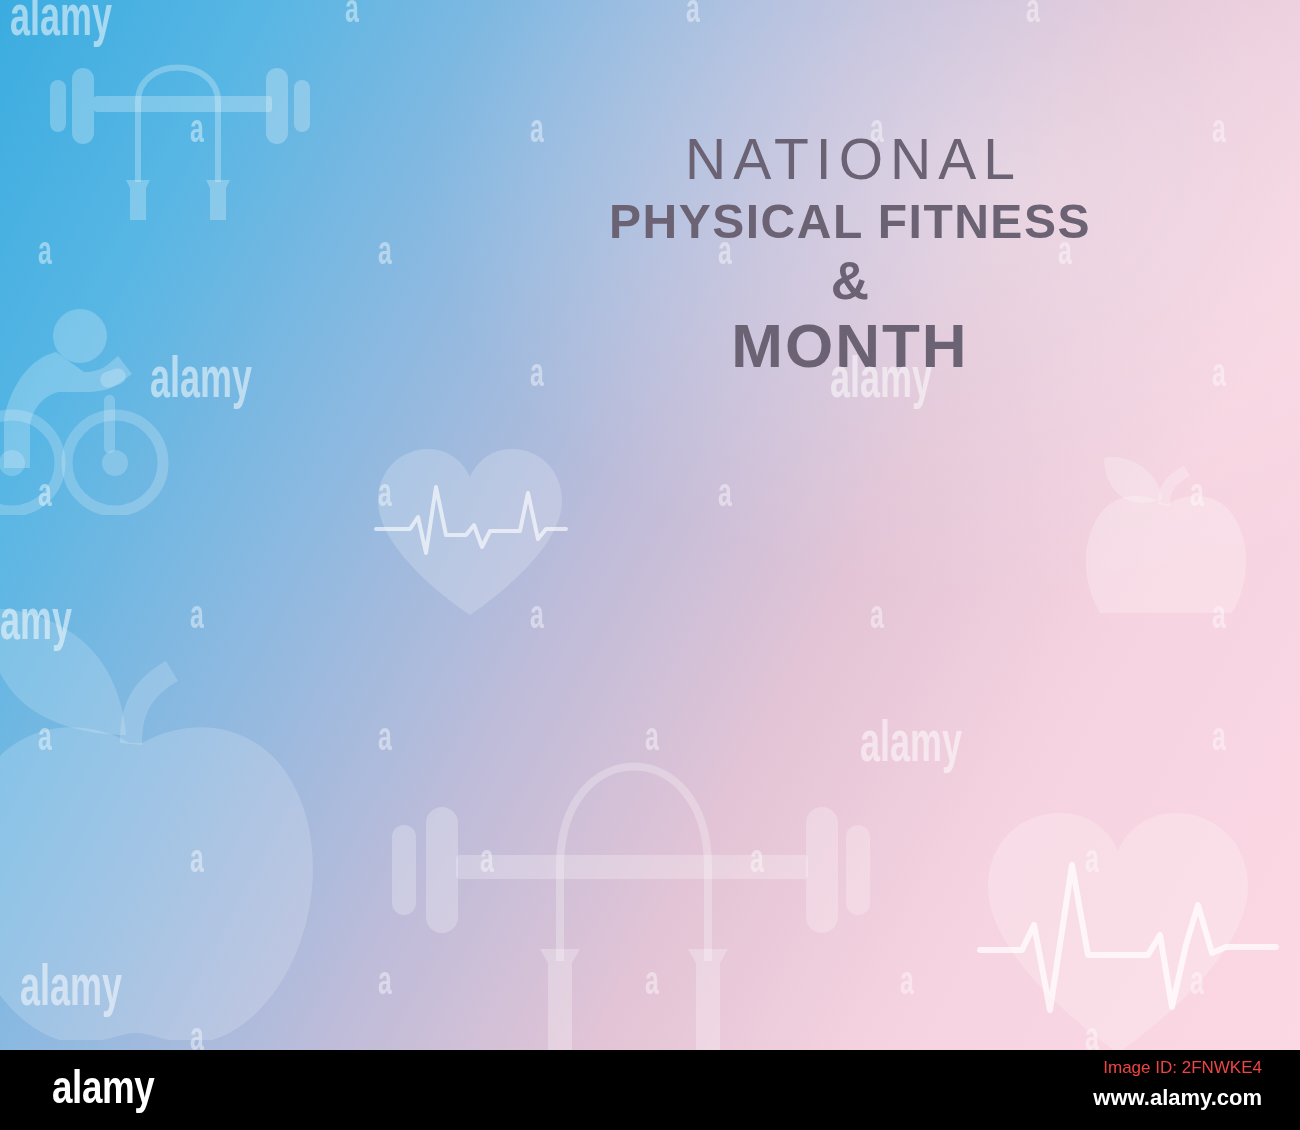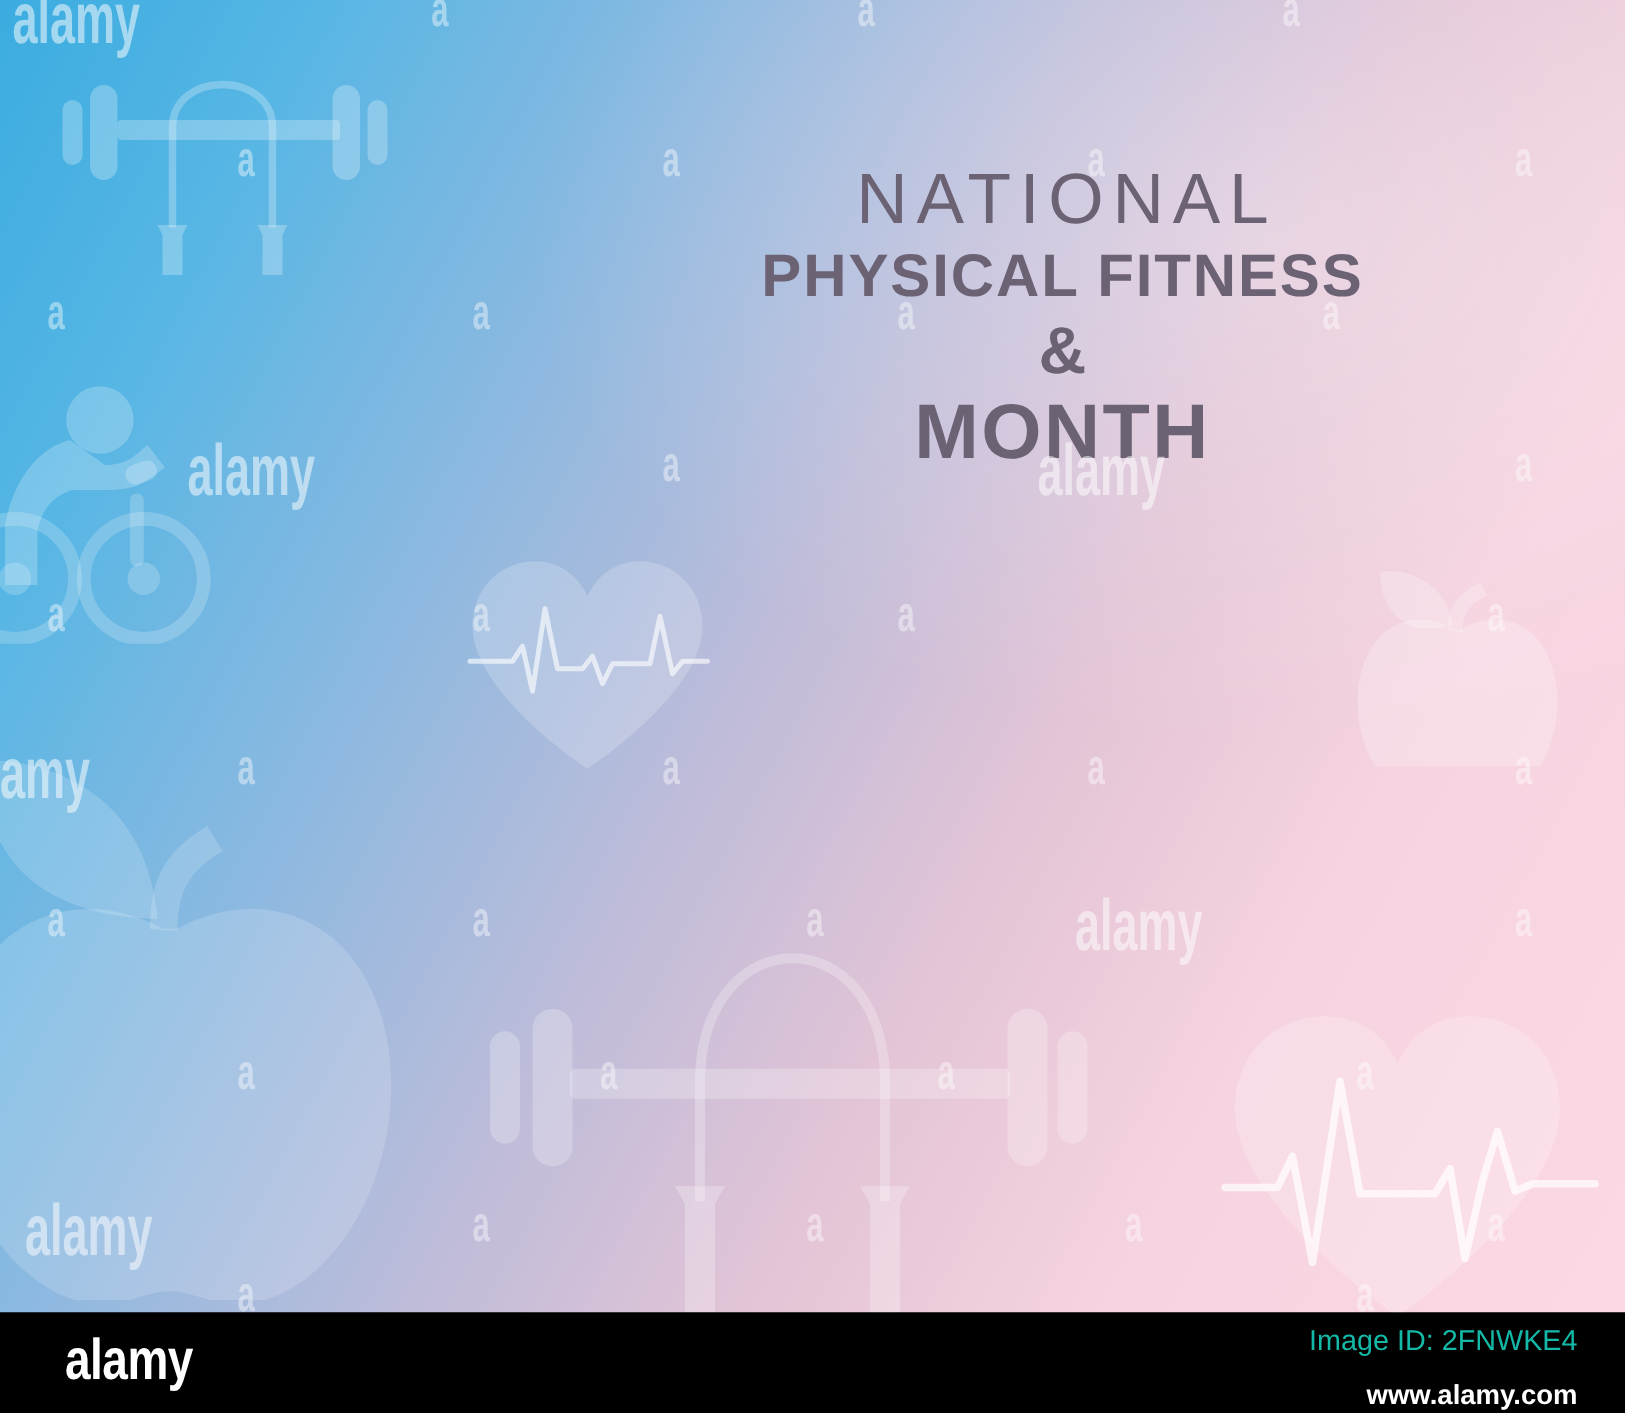--- a/index.html
+++ b/index.html
@@ -188,22 +188,22 @@
     font-family: "Liberation Sans", sans-serif;
   }
   .credit {
     position: absolute;
     right: 38px;
     top: 6px;
     text-align: right;
     color: #ffffff;
     line-height: 1.45;
   }
-  .credit-id   { font-size: 23px; font-weight: 400; color: #14b8a6; }
-  .credit-url  { font-size: 22px; font-weight: 700; margin-top: 11px; }
+  .credit-id   { font-size: 17px; font-weight: 400; color: #ef4444; }
+  .credit-url  { font-size: 22px; font-weight: 700; margin-top: 1px; }
 </style>
 </head>
 <body>
 
 <div class="stock-page">
 
   <div class="artwork">
 
     <div class="icon-layer">
 

